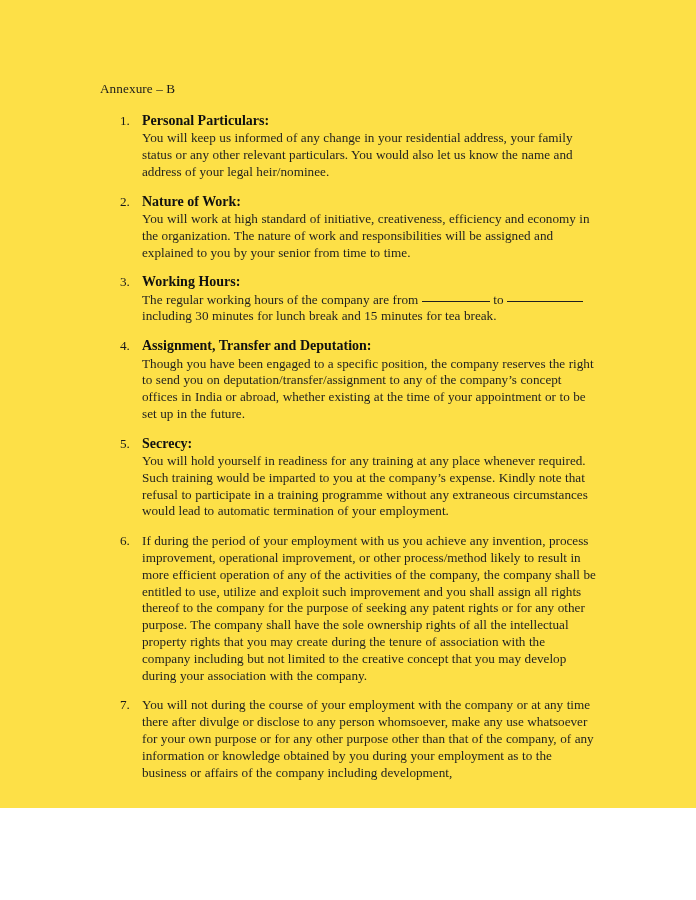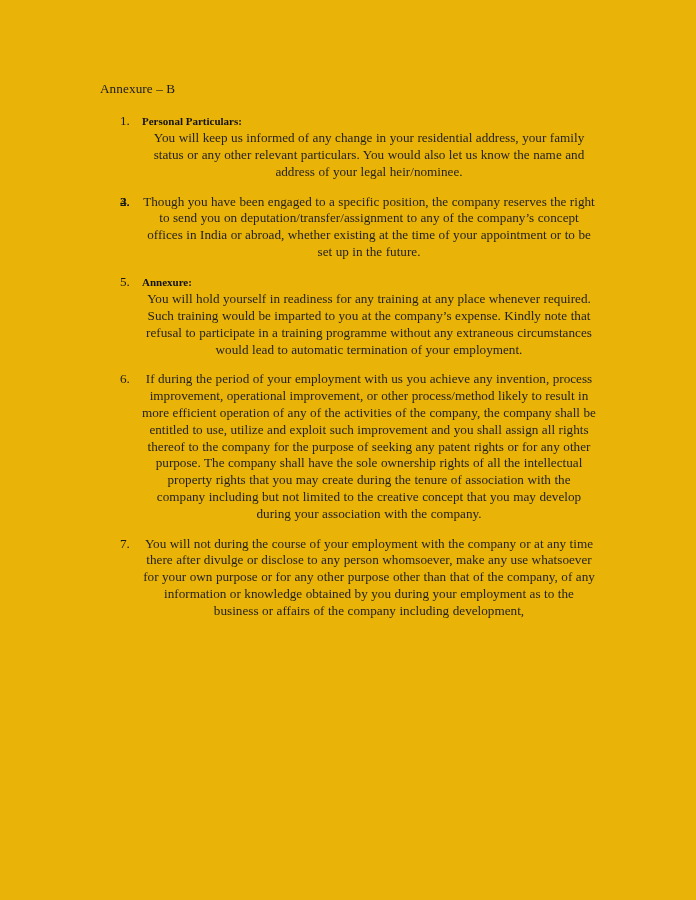--- a/index.html
+++ b/index.html
@@ -11,22 +11,22 @@
   body {
     width: 696px;
     height: 900px;
     font-family: "Liberation Serif", "DejaVu Serif", serif;
     color: #1a1a1a;
     -webkit-font-smoothing: antialiased;
   }
   .page {
     position: relative;
     width: 696px;
-    height: 900px;
-    background: #eab308;
+    height: 808px;
+    background: #fde047;
     box-sizing: border-box;
     overflow: hidden;
   }
   .doc-body {
     position: absolute;
     left: 100px;
     top: 80px;
     width: 496px;
   }
   .annexure-title {
@@ -55,31 +55,31 @@
     top: 0;
     width: 20px;
     font-size: 13.2px;
     line-height: 16.8px;
     text-align: left;
     color: #1a1a1a;
   }
   .clause-heading {
     display: block;
     font-weight: bold;
-    font-size: 11px;
+    font-size: 14px;
     line-height: 16.8px;
     color: #111111;
     margin-bottom: 0.5px;
   }
   .clause-text {
     display: block;
     font-size: 13.2px;
     line-height: 16.8px;
     color: #1f1f1f;
-    text-align: center;
+    text-align: left;
     word-spacing: 0.2px;
   }
   .blank-line {
     display: inline-block;
     border-bottom: 1.1px solid #1f1f1f;
     vertical-align: baseline;
     position: relative;
     top: -2px;
   }
   .blank-short { width: 68px; }
@@ -96,34 +96,39 @@
     <ol class="clauses">
 
       <li class="clause">
         <span class="clause-number">1.</span>
         <span class="clause-heading">Personal Particulars:</span>
         <span class="clause-text">You will keep us informed of any change in your residential address, your family status or any other relevant particulars. You would also let us know the name and address of your legal heir/nominee.</span>
       </li>
 
       <li class="clause">
         <span class="clause-number">2.</span>
+        <span class="clause-heading">Nature of Work:</span>
+        <span class="clause-text">You will work at high standard of initiative, creativeness, efficiency and economy in the organization. The nature of work and responsibilities will be assigned and explained to you by your senior from time to time.</span>
       </li>
 
       <li class="clause">
         <span class="clause-number">3.</span>
+        <span class="clause-heading">Working Hours:</span>
+        <span class="clause-text"><span>The regular working hours of the company are from </span><span class="blank-line blank-short"></span><span> to </span><span class="blank-line blank-long"></span><span> including 30 minutes for lunch break and 15 minutes for tea break.</span></span>
       </li>
 
       <li class="clause">
         <span class="clause-number">4.</span>
+        <span class="clause-heading">Assignment, Transfer and Deputation:</span>
         <span class="clause-text">Though you have been engaged to a specific position, the company reserves the right to send you on deputation/transfer/assignment to any of the company’s concept offices in India or abroad, whether existing at the time of your appointment or to be set up in the future.</span>
       </li>
 
       <li class="clause">
         <span class="clause-number">5.</span>
-        <span class="clause-heading">Annexure:</span>
+        <span class="clause-heading">Secrecy:</span>
         <span class="clause-text">You will hold yourself in readiness for any training at any place whenever required. Such training would be imparted to you at the company’s expense. Kindly note that refusal to participate in a training programme without any extraneous circumstances would lead to automatic termination of your employment.</span>
       </li>
 
       <li class="clause">
         <span class="clause-number">6.</span>
         <span class="clause-text">If during the period of your employment with us you achieve any invention, process improvement, operational improvement, or other process/method likely to result in more efficient operation of any of the activities of the company, the company shall be entitled to use, utilize and exploit such improvement and you shall assign all rights thereof to the company for the purpose of seeking any patent rights or for any other purpose. The company shall have the sole ownership rights of all the intellectual property rights that you may create during the tenure of association with the company including but not limited to the creative concept that you may develop during your association with the company.</span>
       </li>
 
       <li class="clause">
         <span class="clause-number">7.</span>

